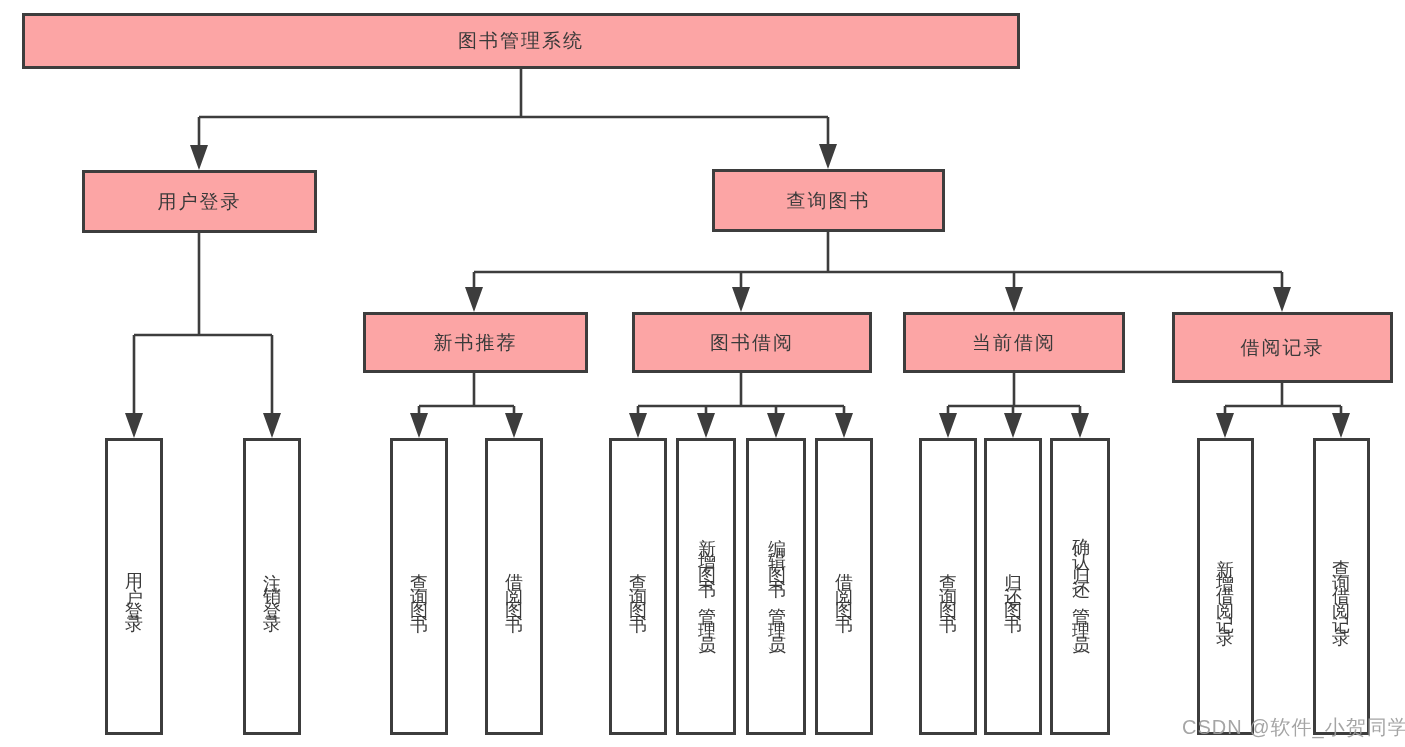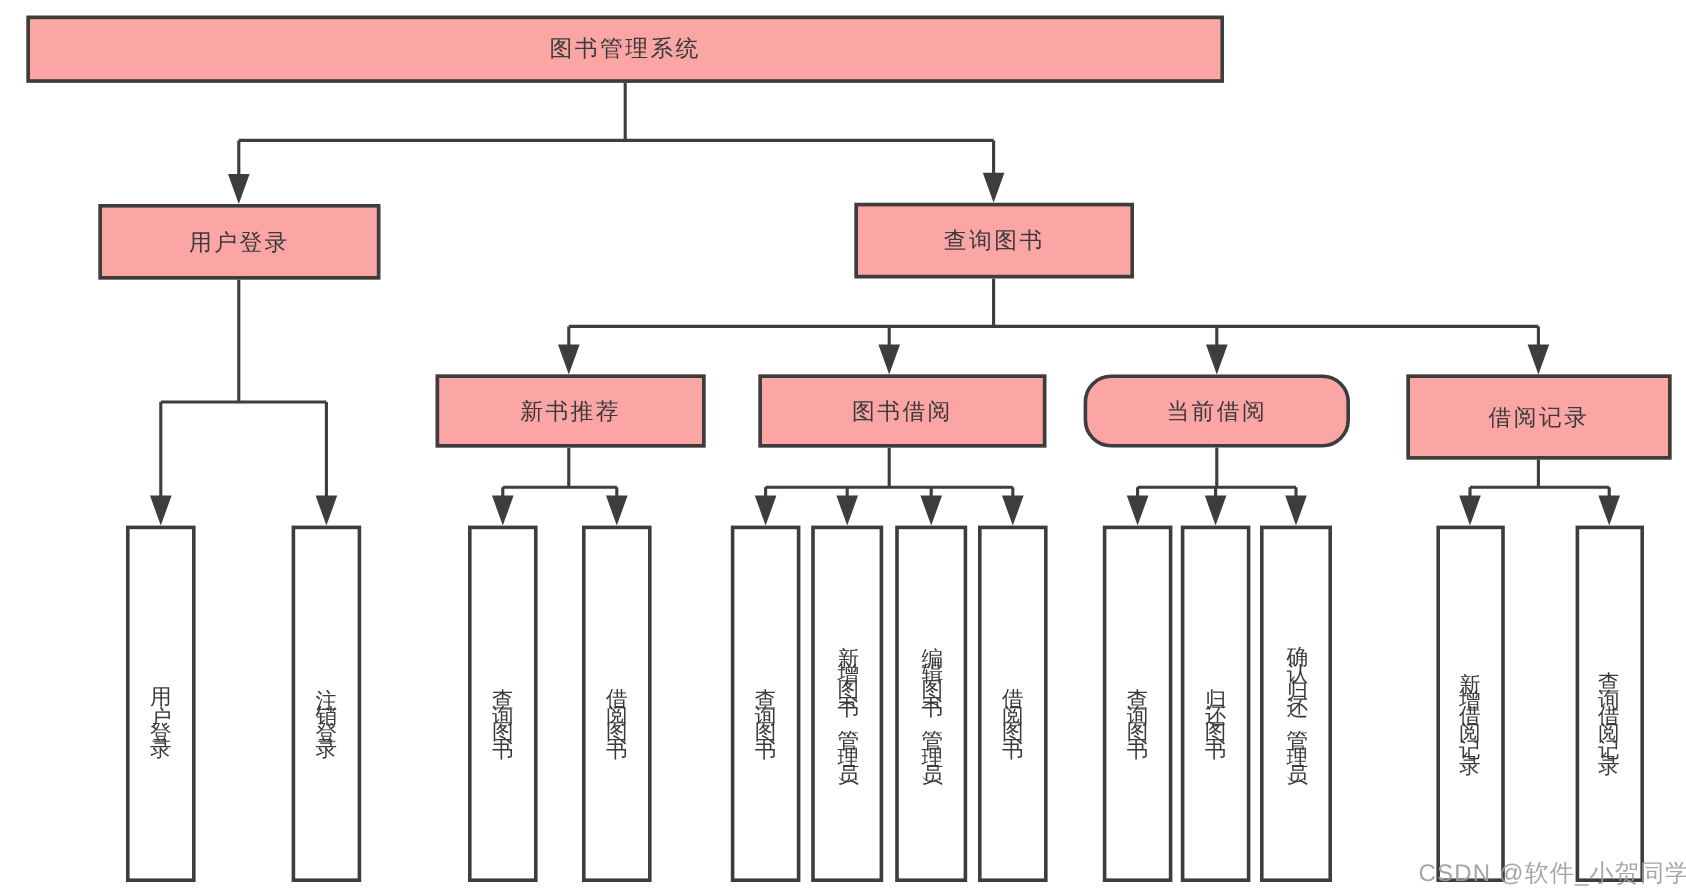--- a/index.html
+++ b/index.html
@@ -65,21 +65,21 @@
       M1225 438 l-9 -25 h18 z M1341 438 l-9 -25 h18 z"></path>
   </svg>
 
   <div class="hbox" style="left:22px;top:13px;width:998px;height:56px;">图书管理系统</div>
 
   <div class="hbox" style="left:82px;top:170px;width:235px;height:63px;">用户登录</div>
   <div class="hbox" style="left:712px;top:169px;width:233px;height:63px;">查询图书</div>
 
   <div class="hbox" style="left:363px;top:312px;width:225px;height:61px;text-align:right;">新书推荐</div>
   <div class="hbox" style="left:632px;top:312px;width:240px;height:61px;">图书借阅</div>
-  <div class="hbox" style="left:903px;top:312px;width:222px;height:61px;border-radius:23px;">当前借阅</div>
+  <div class="hbox" style="left:903px;top:312px;width:222px;height:61px;">当前借阅</div>
   <div class="hbox" style="left:1172px;top:312px;width:221px;height:71px;">借阅记录</div>
 
   <div class="leaf" style="left:105px;">用户登录</div>
   <div class="leaf" style="left:243px;">注销登录</div>
 
   <div class="leaf" style="left:390px;">查询图书</div>
   <div class="leaf" style="left:485px;">借阅图书</div>
 
   <div class="leaf" style="left:609px;">查询图书</div>
   <div class="leaf" style="left:676px;width:60px;">新增图书（管理员）</div>

